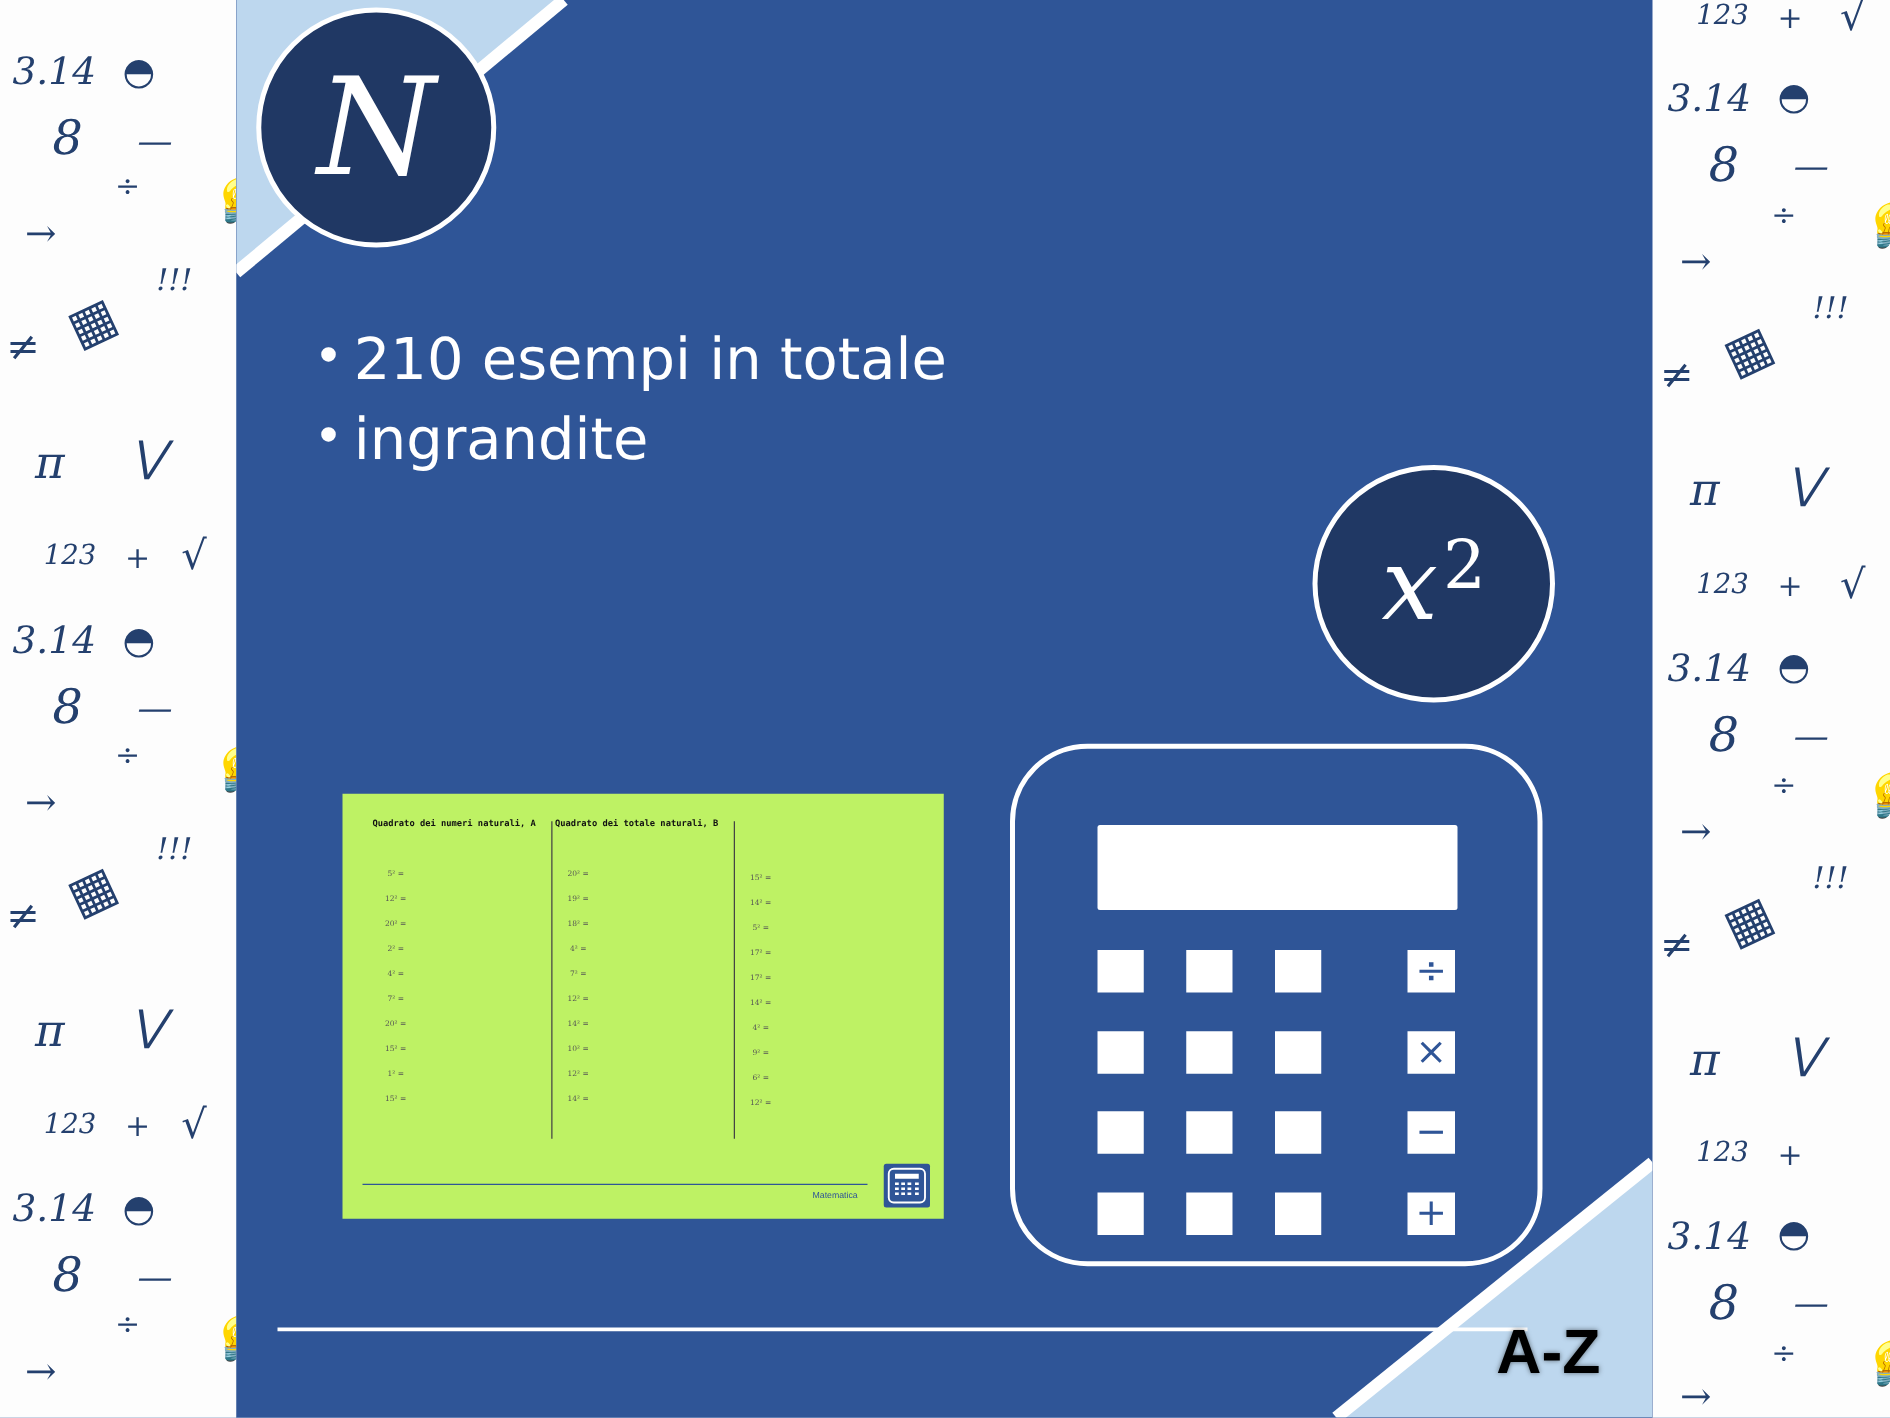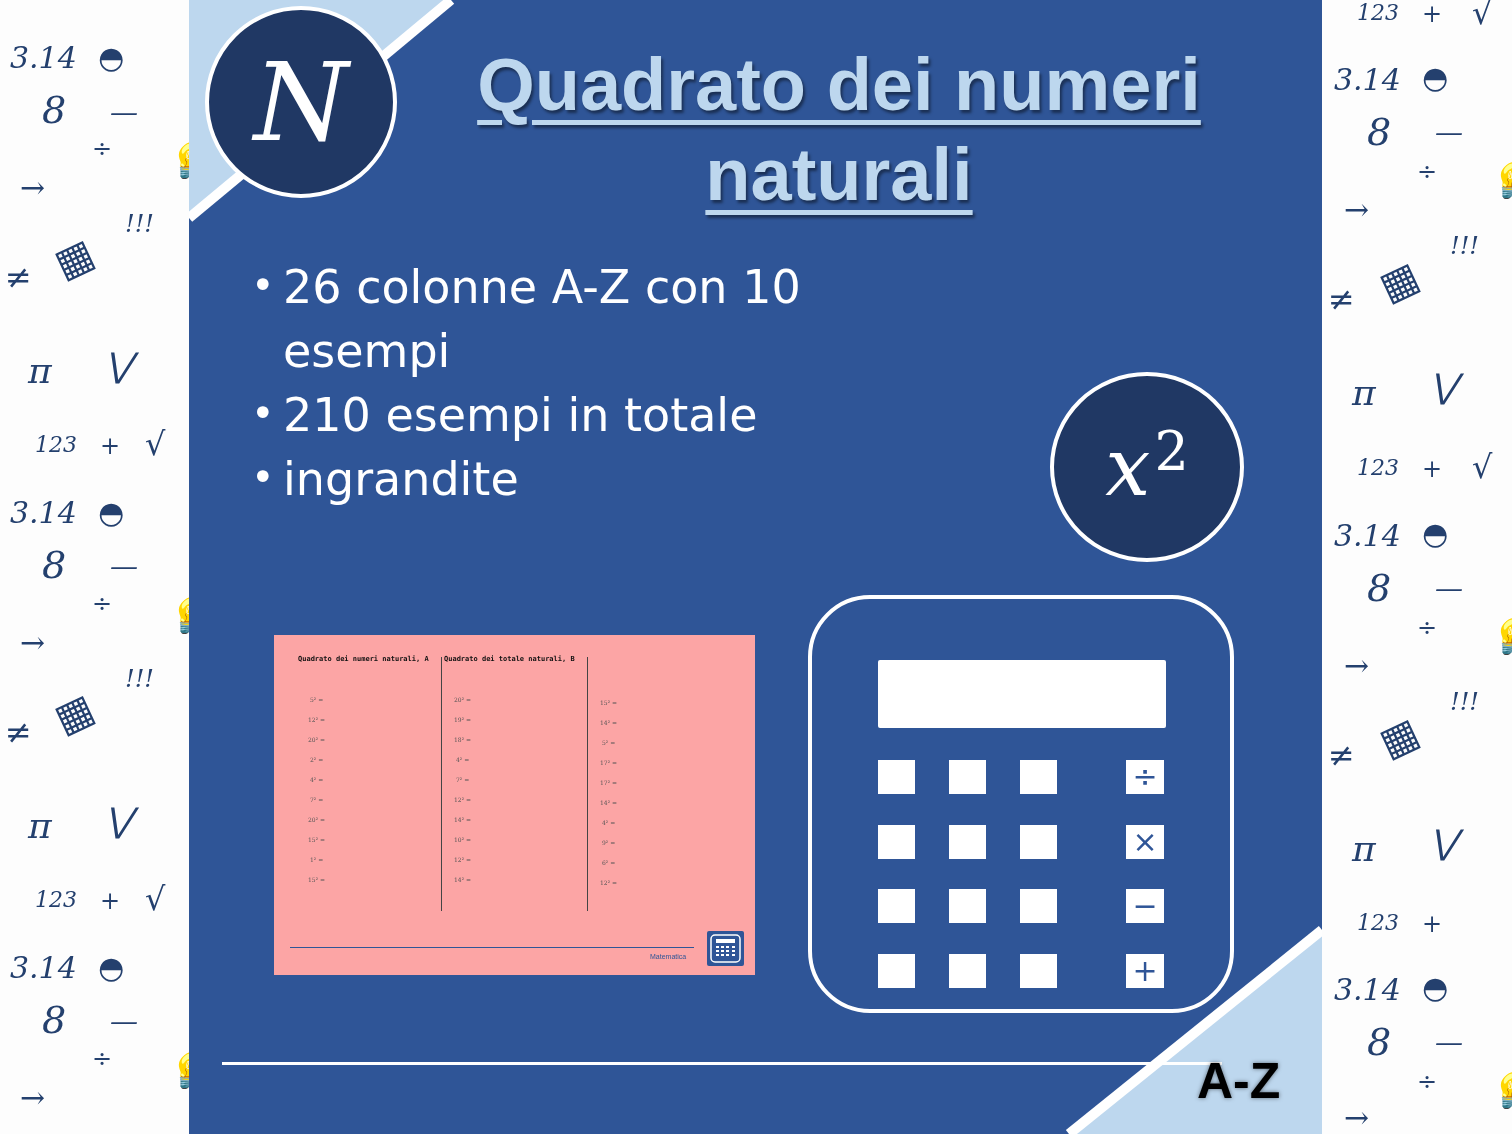--- a/index.html
+++ b/index.html
@@ -20,21 +20,21 @@
   .badge-x sup { font-style:normal; font-size:54px; position:relative; top:-16px; margin-left:4px; }
 
   .title { position:absolute; left:270px; top:40px; width:760px; text-align:center; color:#bdd7ee; font-family:"Liberation Sans", sans-serif; font-weight:bold; font-size:74px; line-height:90px; text-shadow:2px 3px 3px rgba(0,0,0,0.45); }
   .title span { text-decoration:underline; text-decoration-thickness:5px; text-underline-offset:10px; }
 
   .bullets { position:absolute; left:60px; top:255px; width:560px; color:#fff; font-family:"DejaVu Sans", sans-serif; font-size:46px; line-height:64px; margin:0; padding:0; list-style:none; }
   .bullets li { position:relative; padding-left:34px; }
   .bullets li::before { content:"•"; position:absolute; left:2px; top:-2px; font-size:40px; }
 
   
-  .sheet { position:absolute; left:85px; top:635px; width:481px; height:340px; background:#fca5a5; }
+  .sheet { position:absolute; left:85px; top:635px; width:481px; height:340px; background:#bef264; }
   .sheet .col { position:absolute; top:20px; height:256px; font-family:"DejaVu Sans Mono", monospace; }
   .sheet .col-title { font-size:7px; font-weight:bold; color:#111; white-space:nowrap; }
   .sheet .divider { position:absolute; top:22px; width:1px; height:254px; background:#444; }
   .sheet .ex { position:absolute; font-family:"DejaVu Serif", serif; font-size:6px; color:#555; white-space:nowrap; }
   .sheet .footer-line { position:absolute; left:16px; top:312px; width:404px; height:1px; background:#2f5597; }
   .sheet .footer-label { position:absolute; left:376px; top:318px; font-size:7px; color:#2f5597; font-family:"Liberation Sans", sans-serif; }
   .sheet .footer-icon { position:absolute; left:433px; top:296px; width:37px; height:35px; background:#2f5597; border-radius:2px; }
 
   
   .calc { position:absolute; left:619px; top:595px; width:426px; height:418px; border:4px solid #fff; border-radius:62px; box-sizing:border-box; }
@@ -136,27 +136,22 @@
     <polygon points="0,0 262,0 0,218" fill="#bdd7ee"></polygon>
     <line x1="262" y1="0" x2="0" y2="218" stroke="#ffffff" stroke-width="10"></line>
     <polygon points="1133,930 1133,1134 880,1134" fill="#bdd7ee"></polygon>
     <line x1="1133" y1="930" x2="880" y2="1134" stroke="#ffffff" stroke-width="10"></line>
   </svg>
 
   <div class="badge badge-n">
     <span>N</span>
   </div>
 
-  <div class="title">
-    <span>Quadrato dei numeri</span><br>
-    <span>naturali</span>
-  </div>
 
   <ul class="bullets">
-    <li>26 colonne A-Z con 10 esempi</li>
     <li>210 esempi in totale</li>
     <li>ingrandite</li>
   </ul>
 
   <div class="badge badge-x">
     <span>x</span>
       <sup>2</sup>
   </div>
 
   <div class="sheet">

